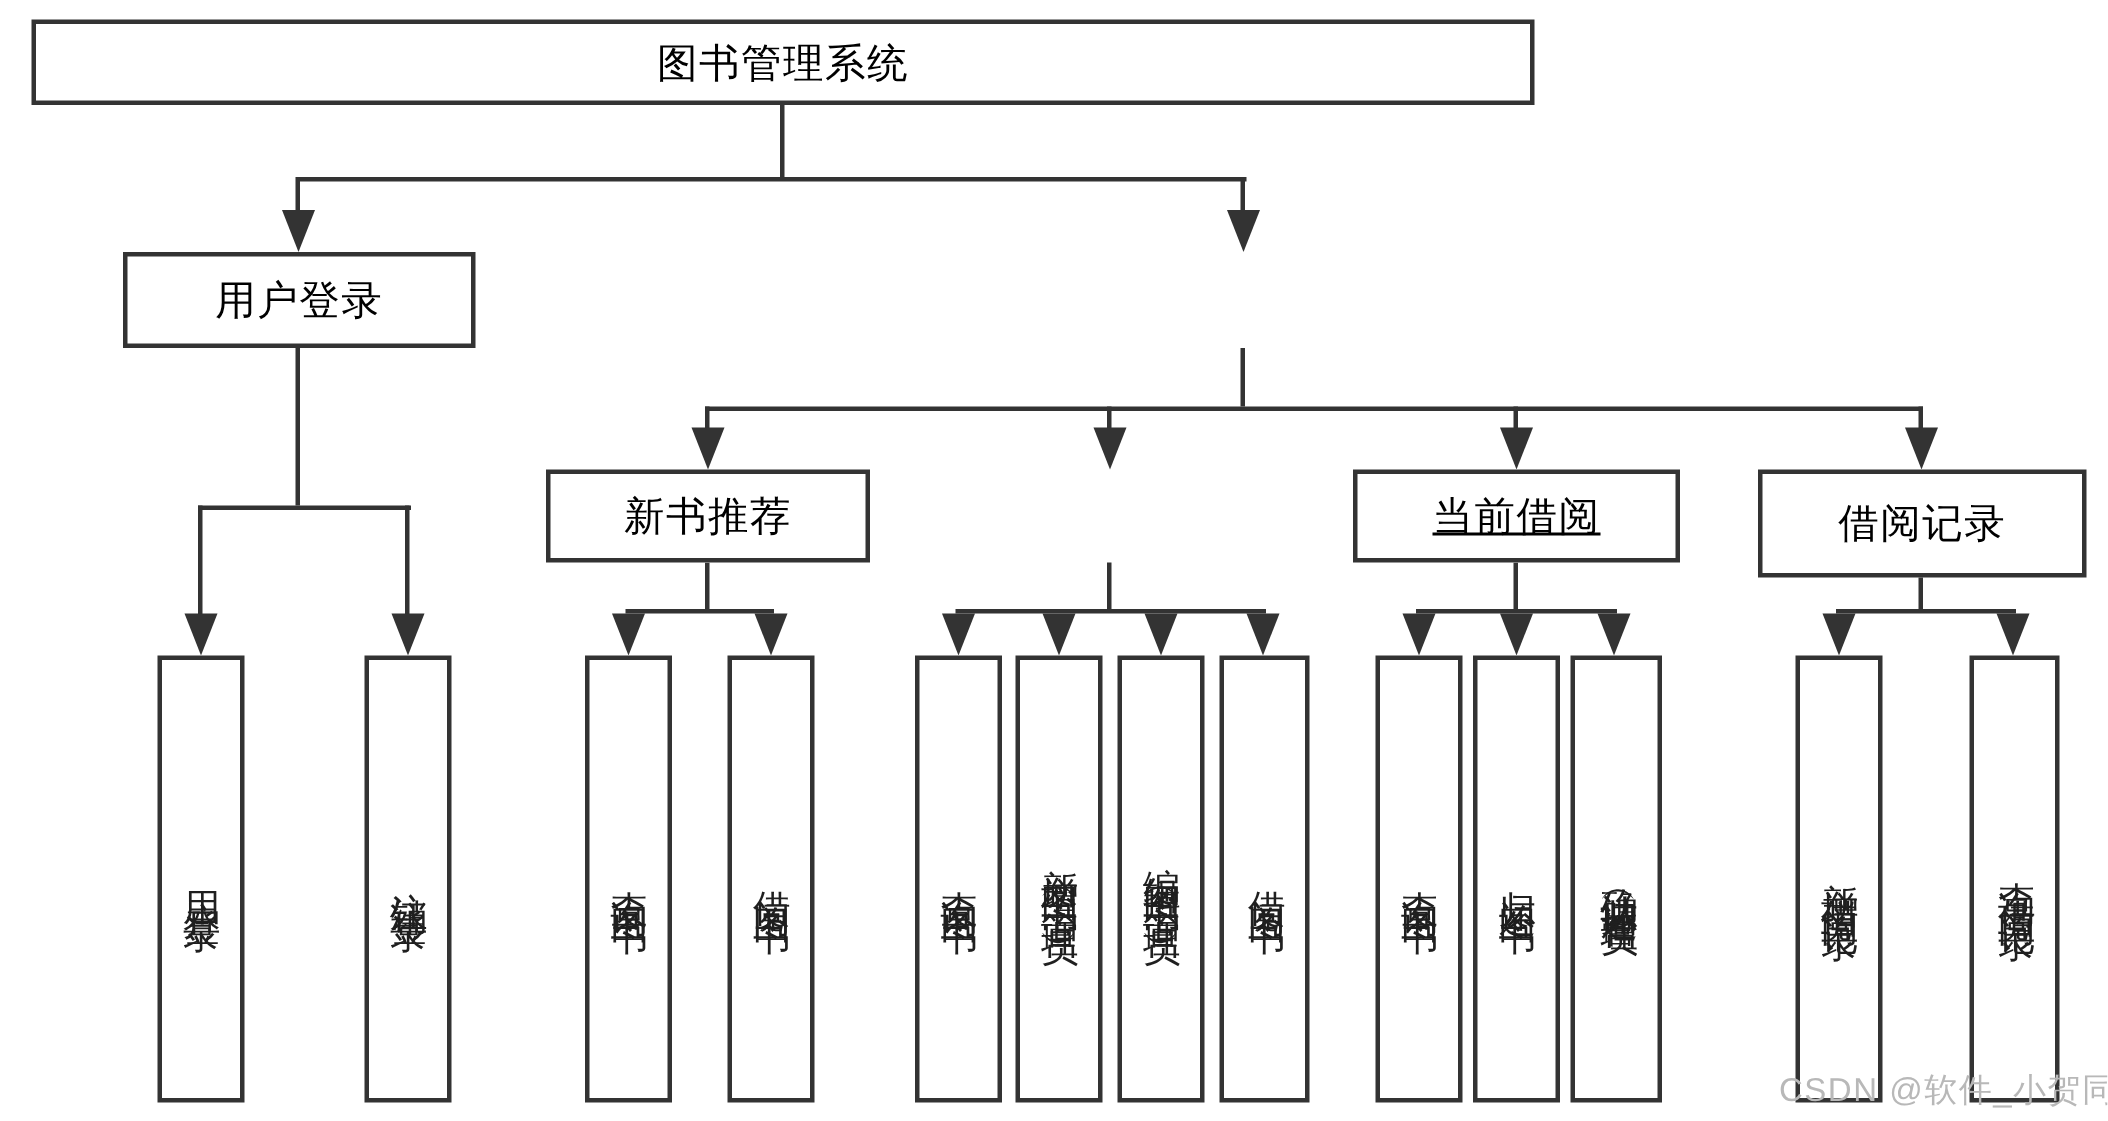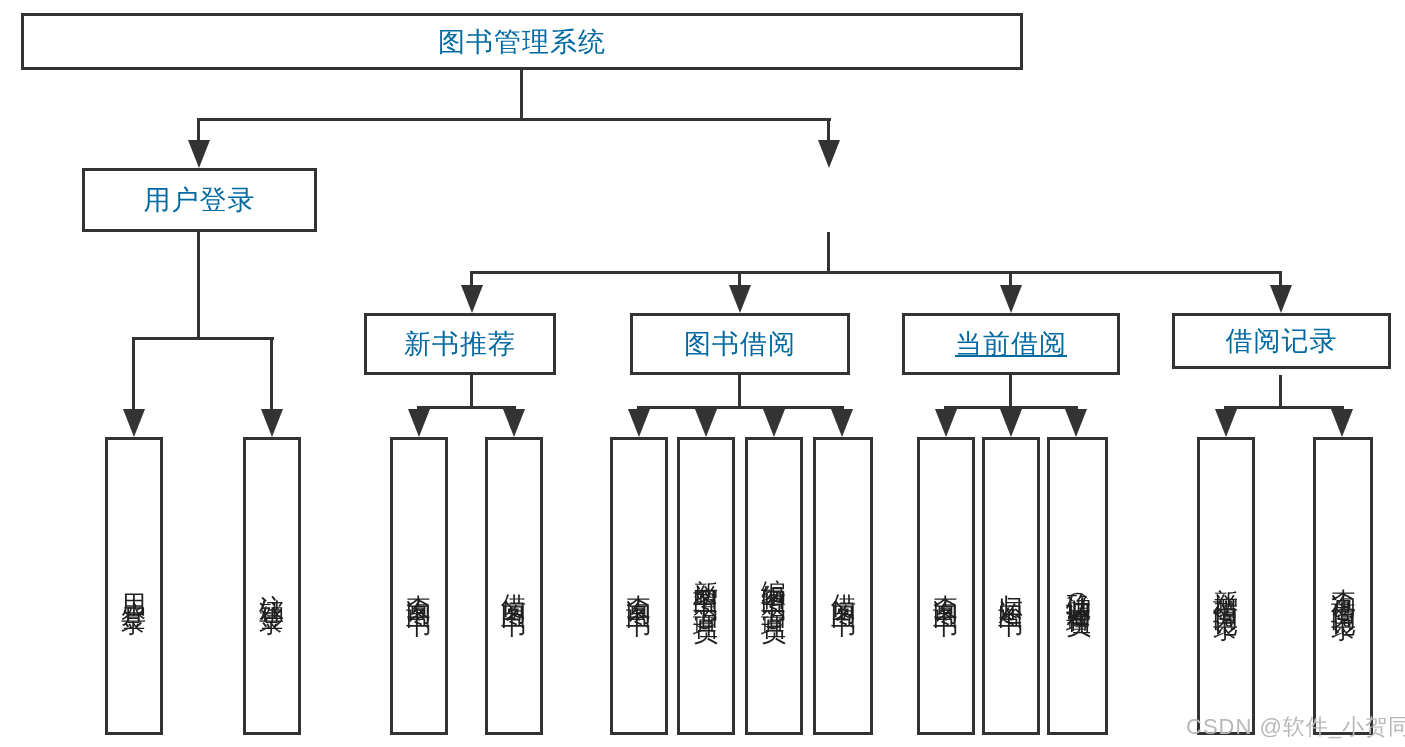--- a/index.html
+++ b/index.html
@@ -9,21 +9,21 @@
     background:#ffffff;
     overflow:hidden;
     font-family:"Liberation Sans","DejaVu Sans",sans-serif;
   }
   .box{
     position:absolute;
     box-sizing:border-box;
     border:3px solid #333333;
     background:#ffffff;
     display:flex;align-items:center;justify-content:center;
-    font-size:27px;color:#0369a1;letter-spacing:1px;
+    font-size:27px;color:#000000;letter-spacing:1px;
     z-index:2;
   }
   .vbox{
     position:absolute;
     box-sizing:border-box;
     top:437px;width:58px;height:298px;
     border:3px solid #333333;
     background:#ffffff;
     writing-mode:vertical-rl;
     text-orientation:mixed;
@@ -101,30 +101,27 @@
   <div class="ahead" style="left:1331px;top:409px;"></div>
 
   <div class="box" style="left:21px;top:13px;width:1002px;height:57px;">
     <span>图书管理系统</span>
   </div>
 
   <div class="box" style="left:82px;top:168px;width:235px;height:64px;">
     <span>用户登录</span>
   </div>
 
-  <div class="box" style="left:364px;top:313px;width:192px;height:62px;">
+  <div class="box" style="left:364px;top:313px;width:216px;height:62px;">
     <span>新书推荐</span>
-  </div>
-  <div class="box" style="left:630px;top:313px;width:220px;height:62px;">
-    <span>图书借阅</span>
   </div>
   <div class="box" style="left:902px;top:313px;width:218px;height:62px;text-decoration:underline;">
     <span>当前借阅</span>
   </div>
-  <div class="box" style="left:1172px;top:313px;width:219px;height:56px;">
+  <div class="box" style="left:1172px;top:313px;width:219px;height:72px;">
     <span>借阅记录</span>
   </div>
 
   <div class="vbox" style="left:105px;">用户登录</div>
   <div class="vbox" style="left:243px;">注销登录</div>
 
   <div class="vbox" style="left:390px;">查询图书</div>
   <div class="vbox" style="left:485px;">借阅图书</div>
 
   <div class="vbox" style="left:610px;">查询图书</div>

